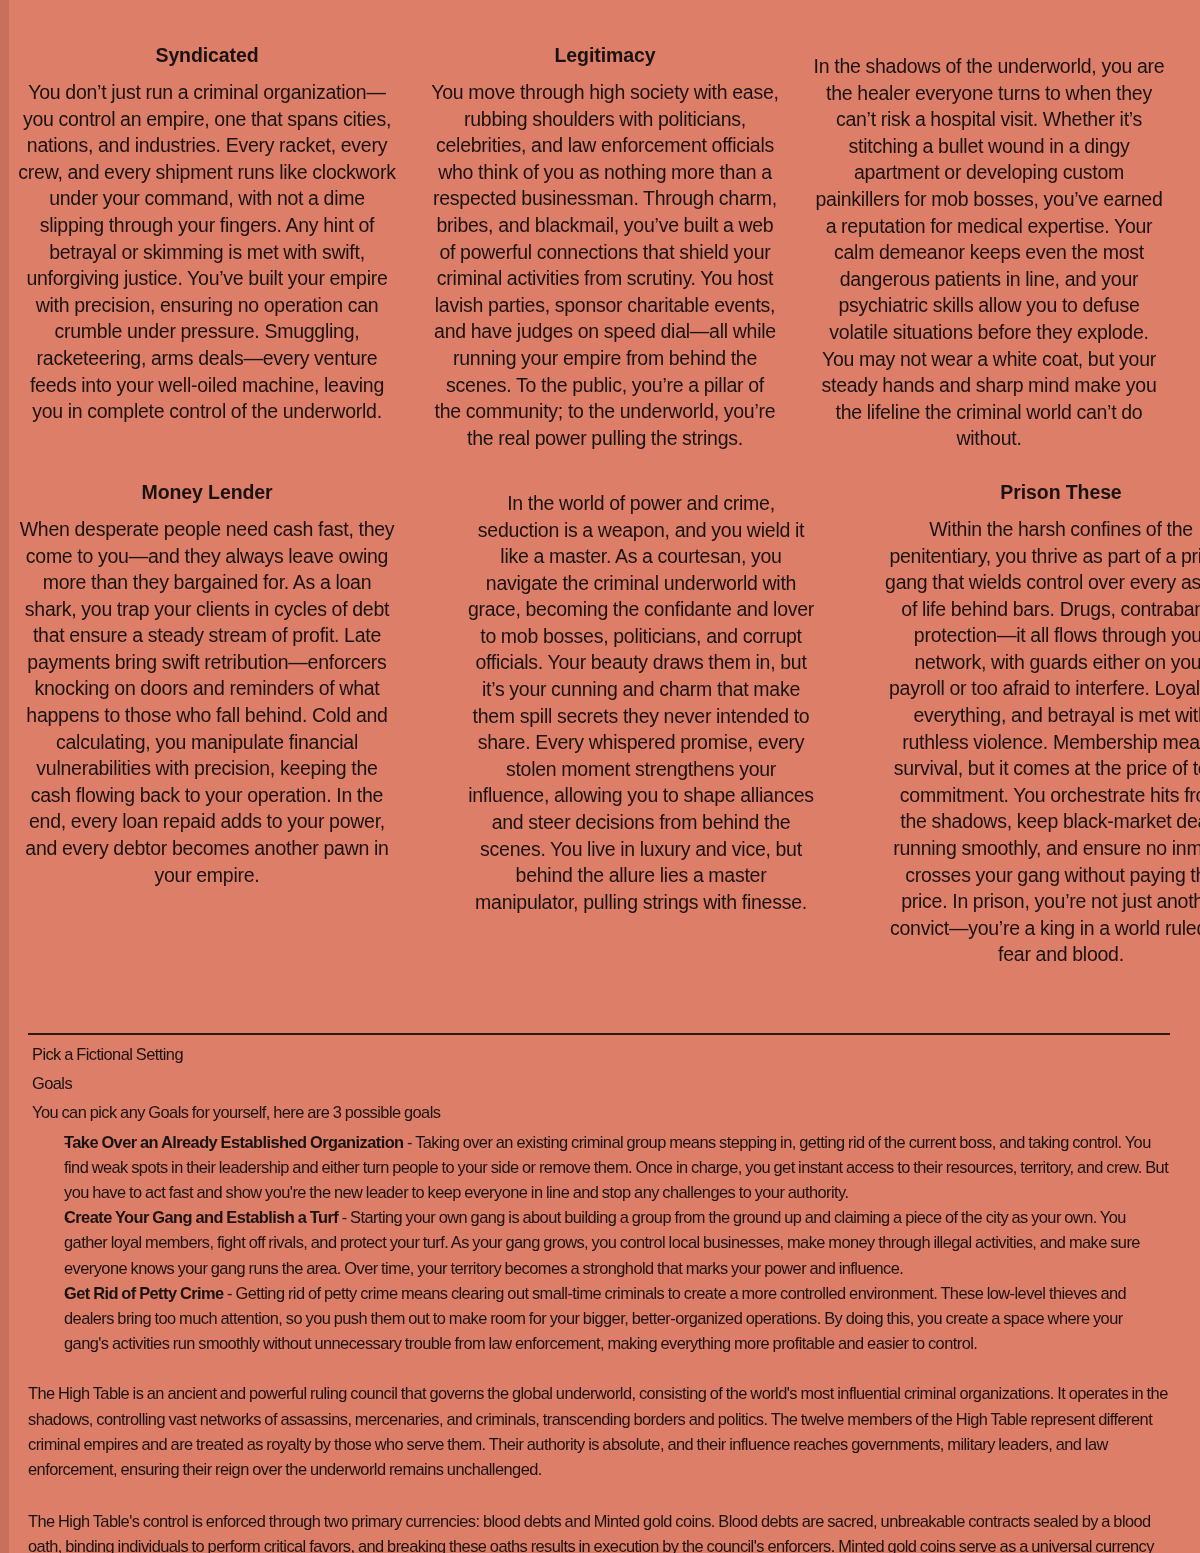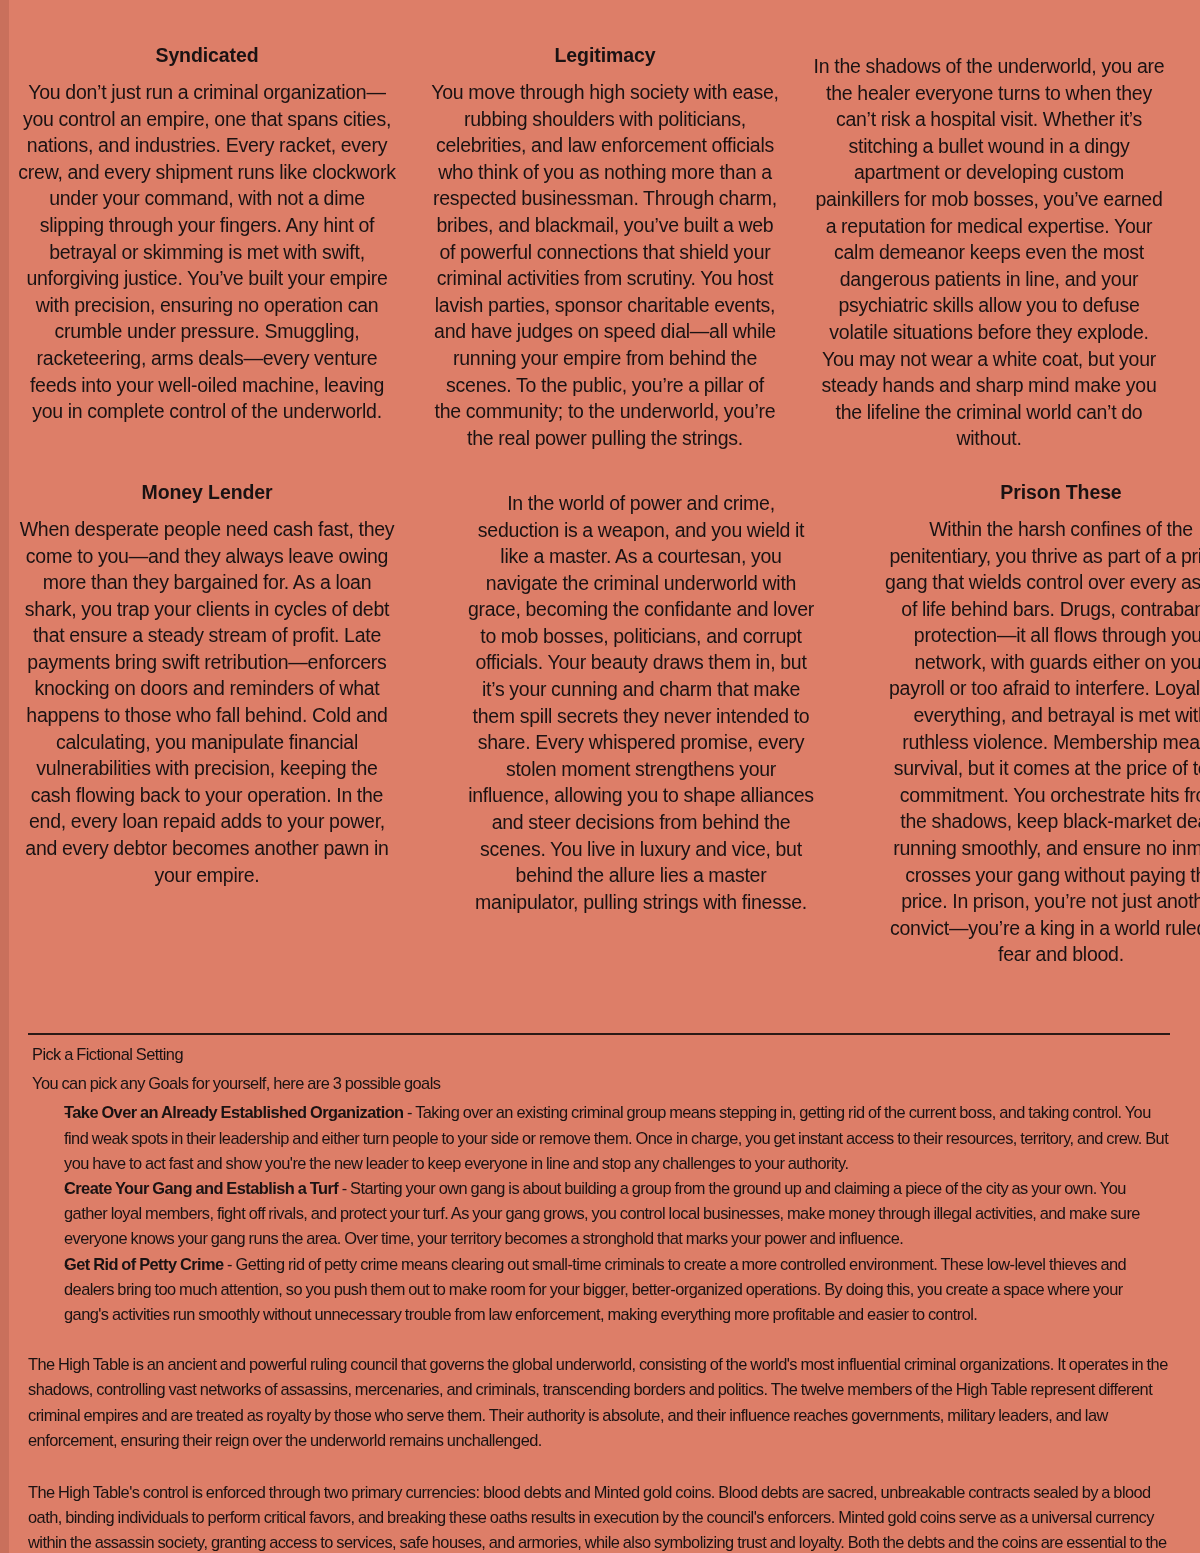--- a/index.html
+++ b/index.html
@@ -146,20 +146,21 @@
     </div>
   </div>
 
   <div class="divider-wrap" style="margin-top:54px;">
     <div class="divider"></div>
   </div>
 
   <div class="doc" style="margin-top:7px;">
 
     <p class="tight">Pick a Fictional Setting</p>
+    <p class="tight">Goals</p>
     <p class="tight">You can pick any Goals for yourself, here are 3 possible goals</p>
 
     <div class="goal-list">
 
       <div class="goal-item">
         <span class="goal-dash">-</span>
         <span class="goal-text"><b>Take Over an Already Established Organization</b><span> - </span><span>Taking over an existing criminal group means stepping in, getting rid of the current boss, and taking control. You find weak spots in their leadership and either turn people to your side or remove them. Once in charge, you get instant access to their resources, territory, and crew. But you have to act fast and show you're the new leader to keep everyone in line and stop any challenges to your authority.</span></span>
       </div>
 
       <div class="goal-item">

